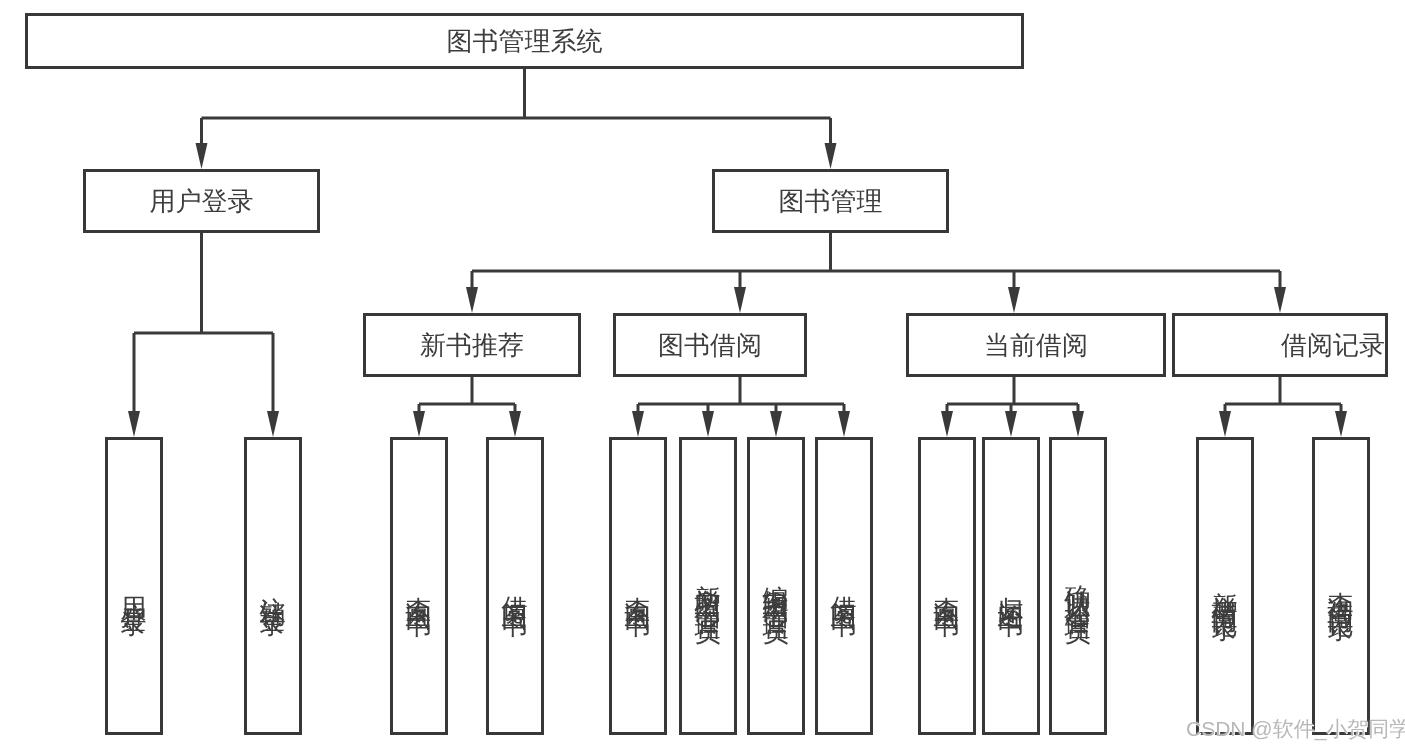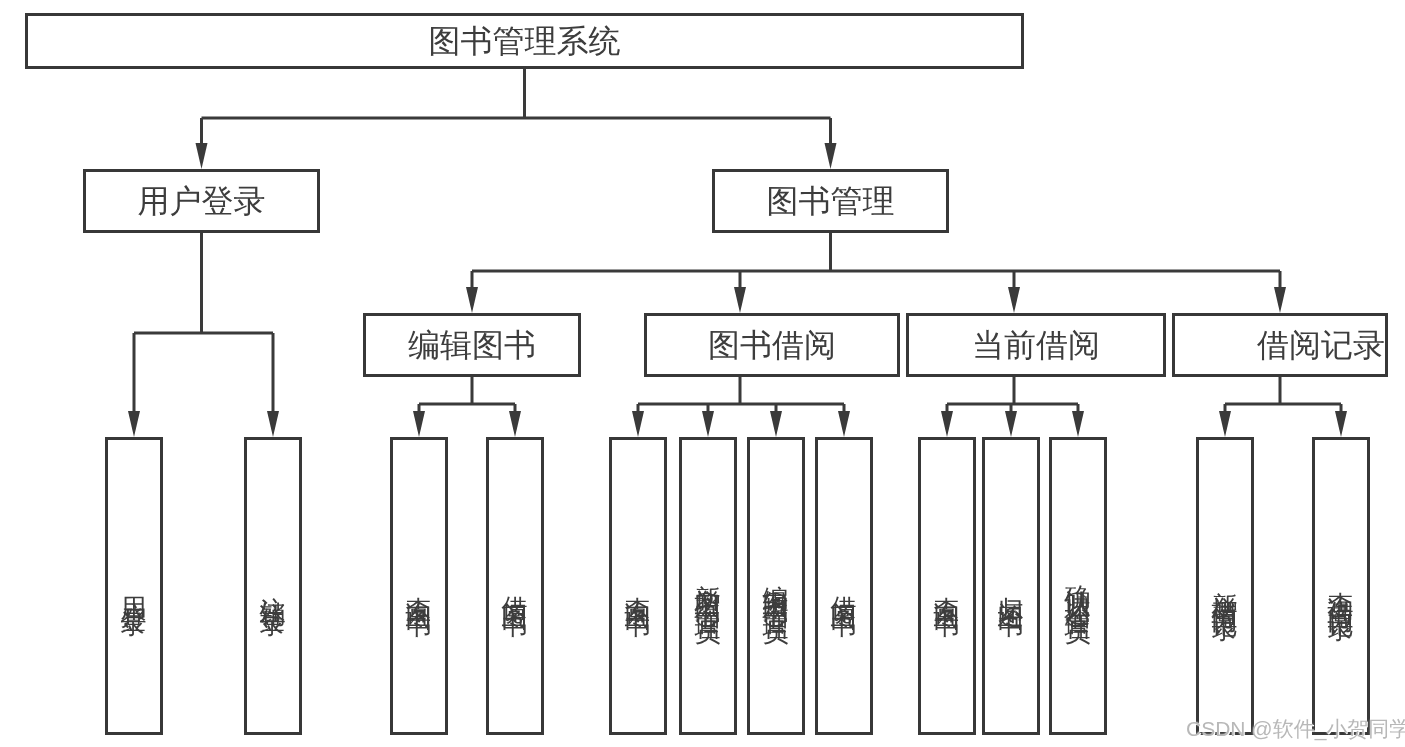--- a/index.html
+++ b/index.html
@@ -26,32 +26,32 @@
     position: absolute;
     box-sizing: border-box;
     background: #ffffff;
     border: 3px solid #383838;
     display: flex;
     align-items: center;
     justify-content: center;
     color: #3d3d3d;
   }
   .hlabel {
-    font-size: 32px;
+    font-size: 26px;
     line-height: 1;
     white-space: nowrap;
     color: #3d3d3d;
   }
   .root  { left: 25px;  top: 13px;  width: 999px; height: 56px; }
   .l2    { top: 169px; height: 64px; width: 237px; }
   .l2a   { left: 83px; }
   .l2b   { left: 712px; }
   .l3    { top: 313px; height: 64px; }
   .l3a   { left: 363px;  width: 218px; }
-  .l3b   { left: 644px;  width: 256px; }
+  .l3b   { left: 613px;  width: 194px; }
   .l3c   { left: 906px;  width: 260px; }
   .l3d   { left: 1172px; width: 216px; justify-content: flex-end; }
   .leaf  { top: 437px; width: 58px; height: 298px; }
   .vtext {
     writing-mode: vertical-lr;
     text-orientation: upright;
     font-size: 26px;
     line-height: 1;
     letter-spacing: 5px;
     color: #3d3d3d;
@@ -147,21 +147,21 @@
   </div>
 
   <div class="box l2 l2a">
     <span class="hlabel">用户登录</span>
   </div>
   <div class="box l2 l2b">
     <span class="hlabel">图书管理</span>
   </div>
 
   <div class="box l3 l3a">
-    <span class="hlabel">编辑图书</span>
+    <span class="hlabel">新书推荐</span>
   </div>
   <div class="box l3 l3b">
     <span class="hlabel">图书借阅</span>
   </div>
   <div class="box l3 l3c">
     <span class="hlabel">当前借阅</span>
   </div>
   <div class="box l3 l3d">
     <span class="hlabel">借阅记录</span>
   </div>

